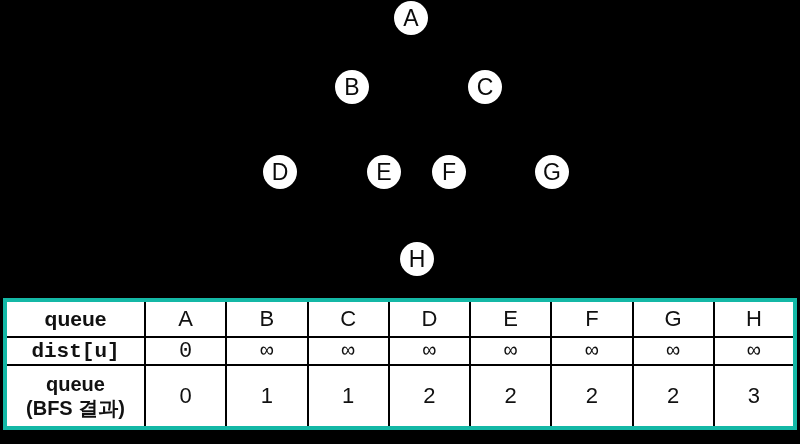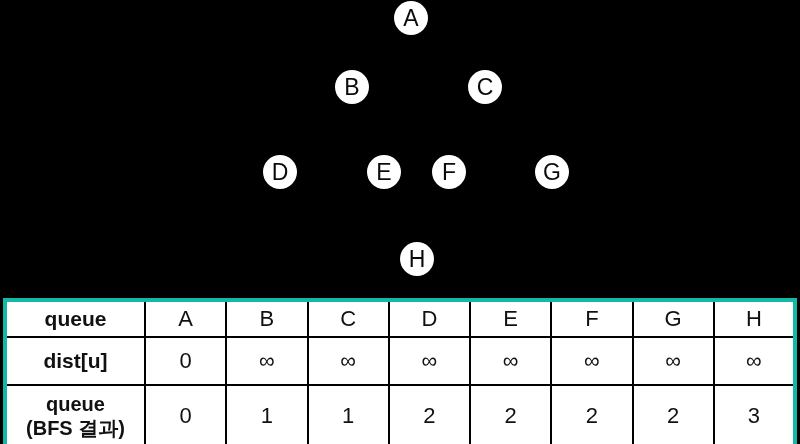--- a/index.html
+++ b/index.html
@@ -63,21 +63,21 @@
   .bfs-table col.head-col { width: 140px; }
   .bfs-table th {
     font-size: 21px;
     font-weight: 700;
   }
   .bfs-table td {
     font-size: 22px;
     font-weight: 400;
   }
   .row-queue  { height: 37px; }
-  .row-distu  { height: 48px; }
+  .row-distu  { height: 28px; font-family: Liberation Mono, monospace; }
   .row-result { height: 63px; }
   .row-result th { font-size: 20px; line-height: 1.2; }
 </style>
 </head>
 <body>
 
 <div class="screen">
 
   <div class="graph">
     <div class="node node-a">

